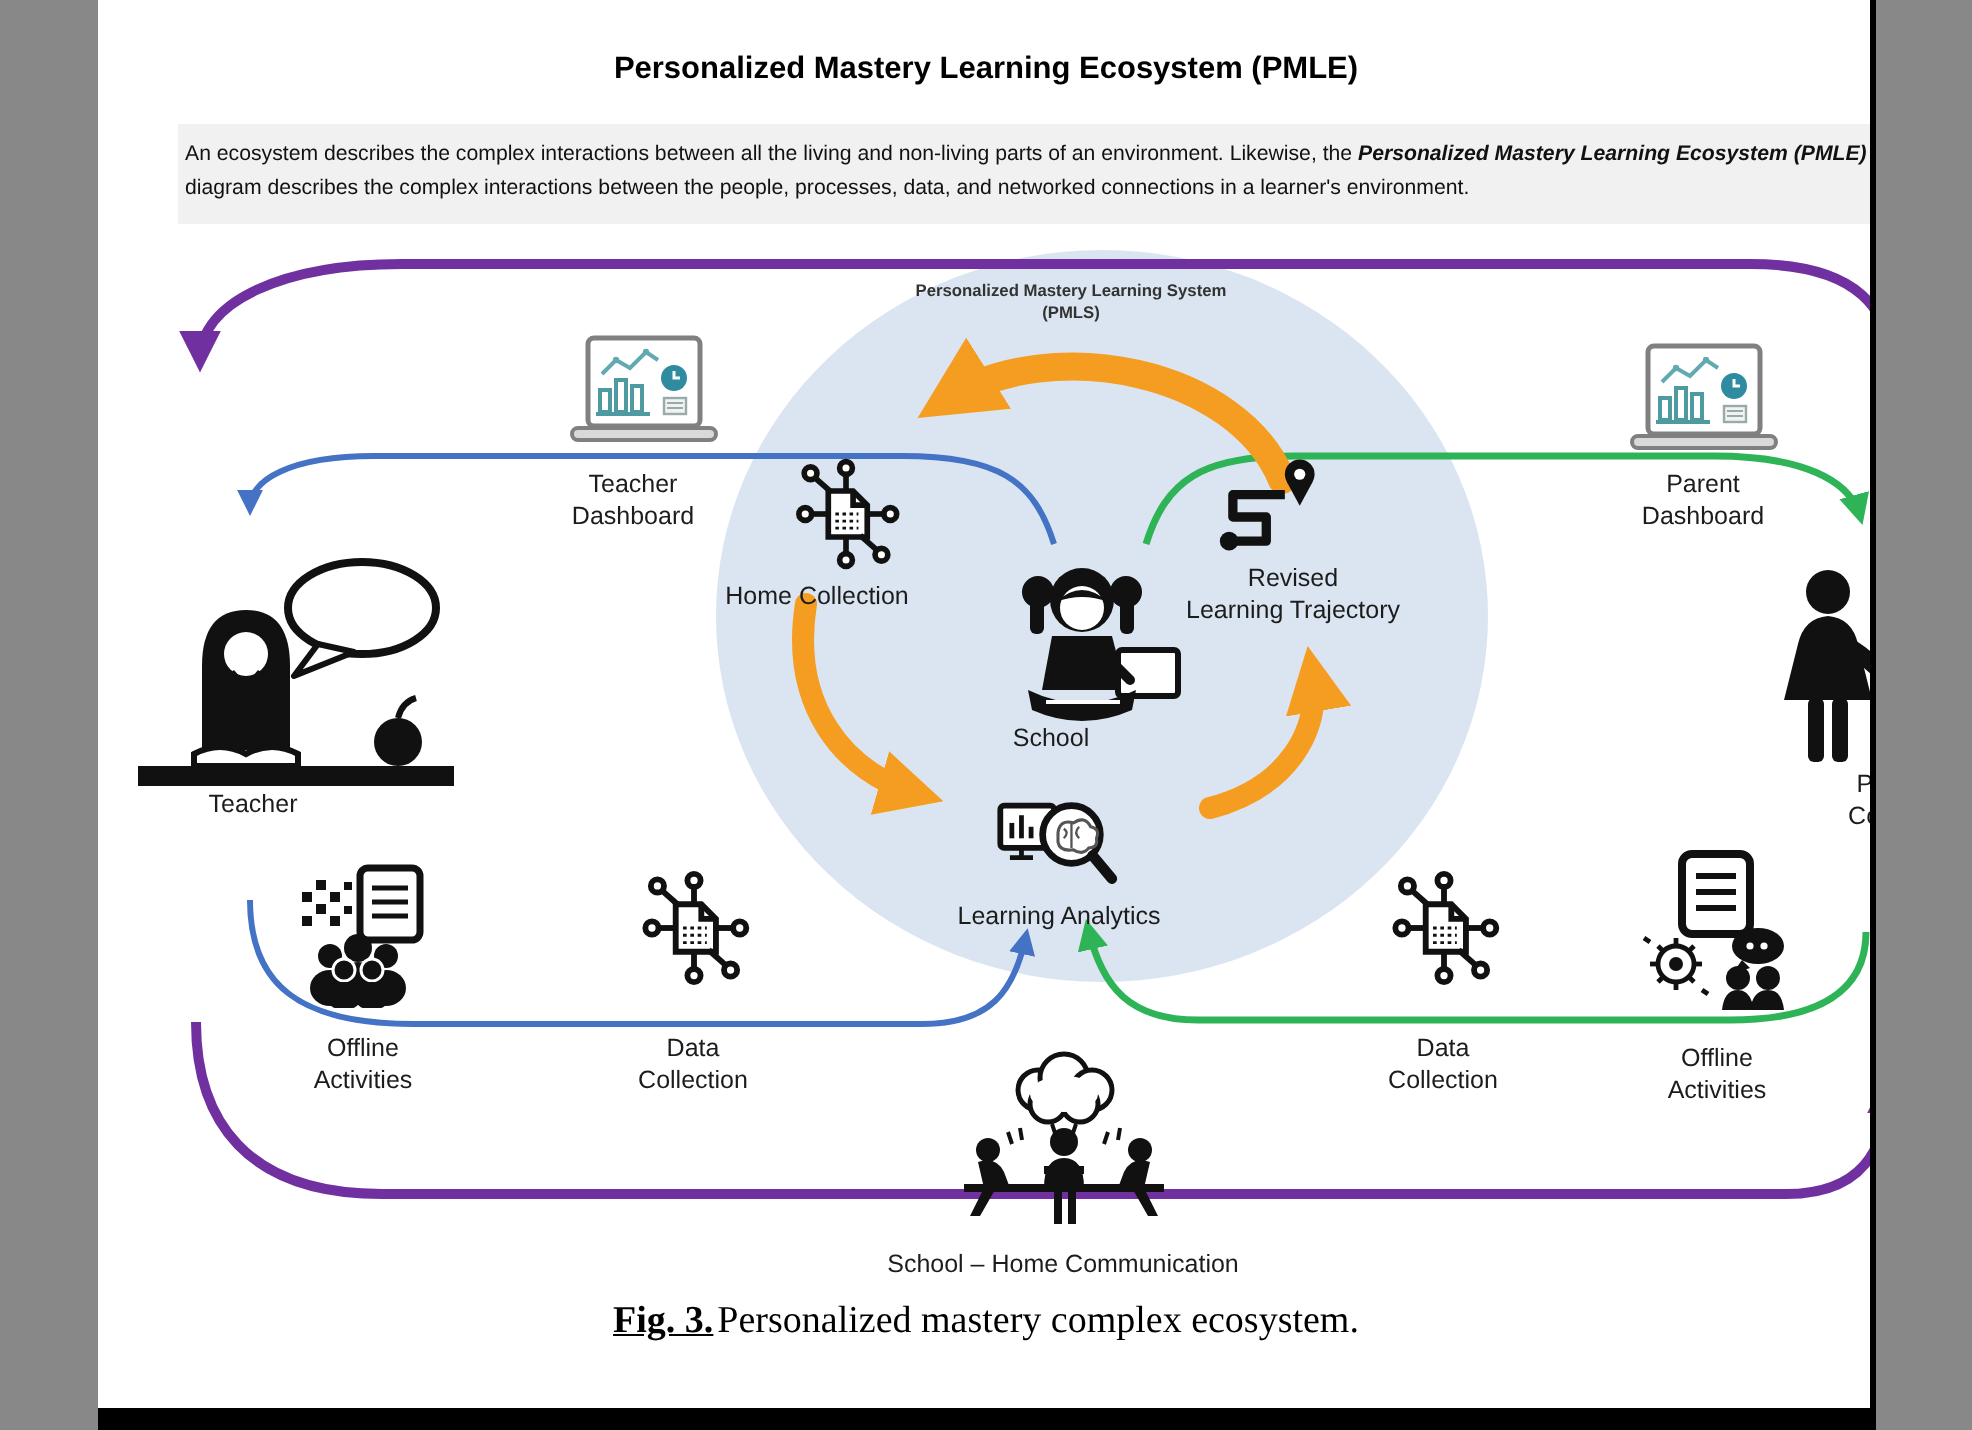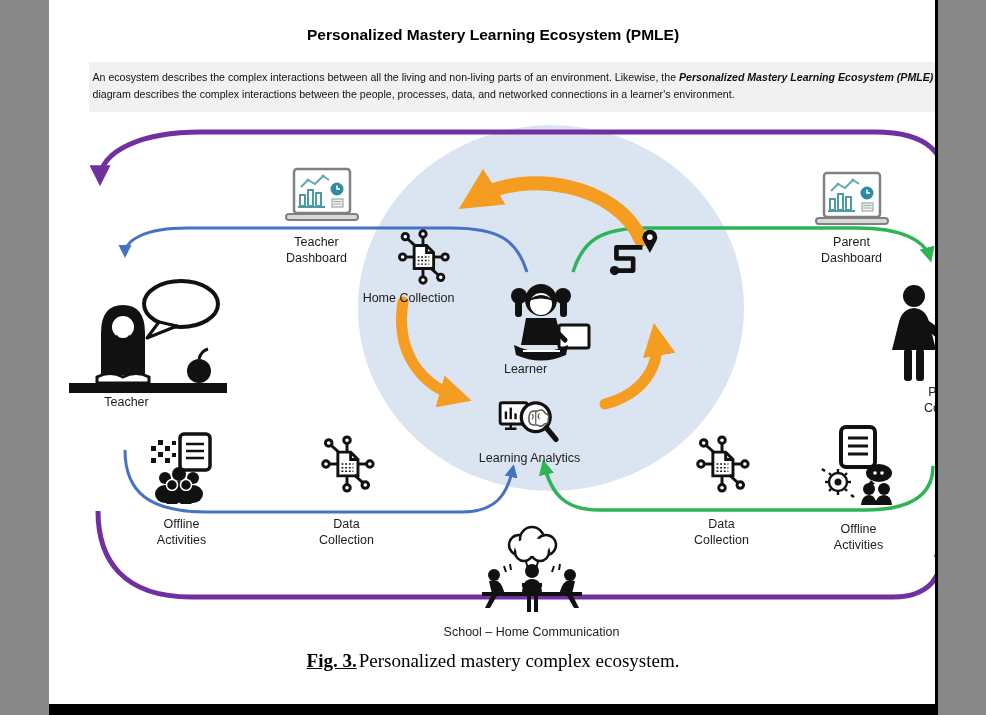--- a/index.html
+++ b/index.html
@@ -311,42 +311,50 @@
       <rect x="48" y="67" width="20" height="4"></rect>
       <circle cx="96" cy="59" r="6"></circle>
       <path d="M101,65 q-9,-3 -13,5 l-3,8 h13 z"></path>
       <path d="M98,78 l7,14 h-5 l-8,-14 z"></path>
       <rect x="8" y="76" width="100" height="4"></rect>
       <rect x="53" y="80" width="4" height="16"></rect>
         <rect x="60" y="80" width="4" height="16"></rect>
     </g>
   </svg>
 
+  <div class="lbl sm" style="left:487px;top:140px">
+    <div>Personalized Mastery Learning System</div>
+    <div>(PMLS)</div>
+  </div>
 
   <div class="lbl" style="left:268px;top:234px">
     <div>Teacher</div>
     <div>Dashboard</div>
   </div>
 
   <div class="lbl" style="left:803px;top:234px">
     <div>Parent</div>
     <div>Dashboard</div>
   </div>
 
   <div class="lbl" style="left:78px;top:394px">Teacher</div>
 
   <div class="lbl" style="left:903px;top:384px">
     <div>Parents/</div>
     <div>Collection</div>
   </div>
 
   <div class="lbl" style="left:360px;top:290px">Home Collection</div>
 
-  <div class="lbl" style="left:477px;top:361px">Learner</div>
-
+  <div class="lbl" style="left:477px;top:361px">School</div>
+
+  <div class="lbl" style="left:598px;top:281px">
+    <div>Revised</div>
+    <div>Learning Trajectory</div>
+  </div>
 
   <div class="lbl" style="left:481px;top:450px">Learning Analytics</div>
 
   <div class="lbl" style="left:133px;top:516px">
     <div>Offline</div>
     <div>Activities</div>
   </div>
 
   <div class="lbl" style="left:298px;top:516px">
     <div>Data</div>

